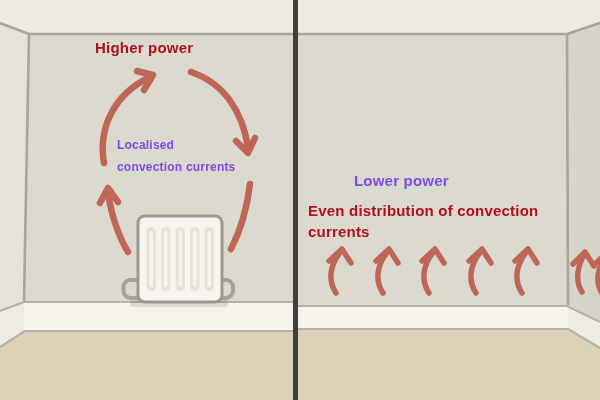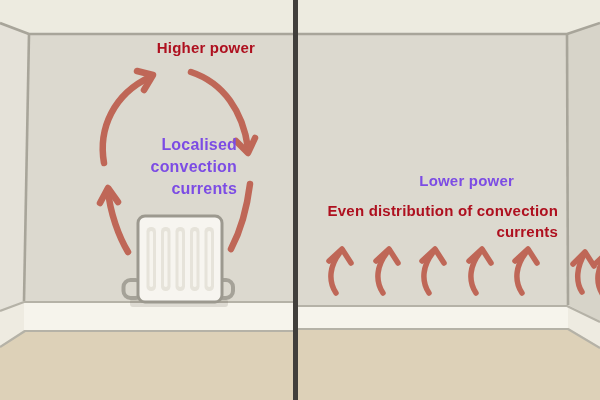--- a/index.html
+++ b/index.html
@@ -6,21 +6,21 @@
   .stage{
     position:relative;
     width:600px;height:400px;
     overflow:hidden;
     font-family:"Liberation Sans",sans-serif;
   }
   .stage svg{position:absolute;left:0;top:0;}
   .label{
     position:absolute;
     font-weight:700;
-    text-align:right;
+    text-align:left;
     letter-spacing:.2px;
     line-height:22px;
     user-select:none;
   }
   .red{color:var(--heading_red);}
   .purple{color:var(--accent_purple);}
   
   .ceiling{fill:var(--ceiling);}
   .wall{fill:var(--wall);}
   .sideL{fill:var(--side_wall_left);}
@@ -123,19 +123,19 @@
       <path class="arrow rise" d="M515,261 L528,249 L537,263"></path>
       <path class="arrow rise" d="M582,292 c-7,-11 -5,-26 3,-39"></path>
       <path class="arrow rise" d="M573,264 L585,252 L594,266"></path>
       <path class="arrow rise" d="M603,295 c-8,-12 -7,-28 6,-43"></path>
       <path class="arrow rise" d="M596,263 L609,251 L618,265"></path>
     </g>
   </svg>
 
   <div class="label red" style="left:95px;top:37px;width:160px;font-size:15px;">Higher power</div>
 
-  <div class="label purple" style="left:117px;top:134px;width:120px;font-size:16px;">Localised convection currents</div>
+  <div class="label purple" style="left:117px;top:134px;width:120px;font-size:12px;">Localised convection currents</div>
 
   <div class="label red" style="left:308px;top:200px;width:250px;font-size:15px;line-height:21px;">Even distribution of convection currents</div>
 
   <div class="label purple" style="left:354px;top:170px;width:160px;font-size:15px;">Lower power</div>
 
 </div>
 
 </body></html>

